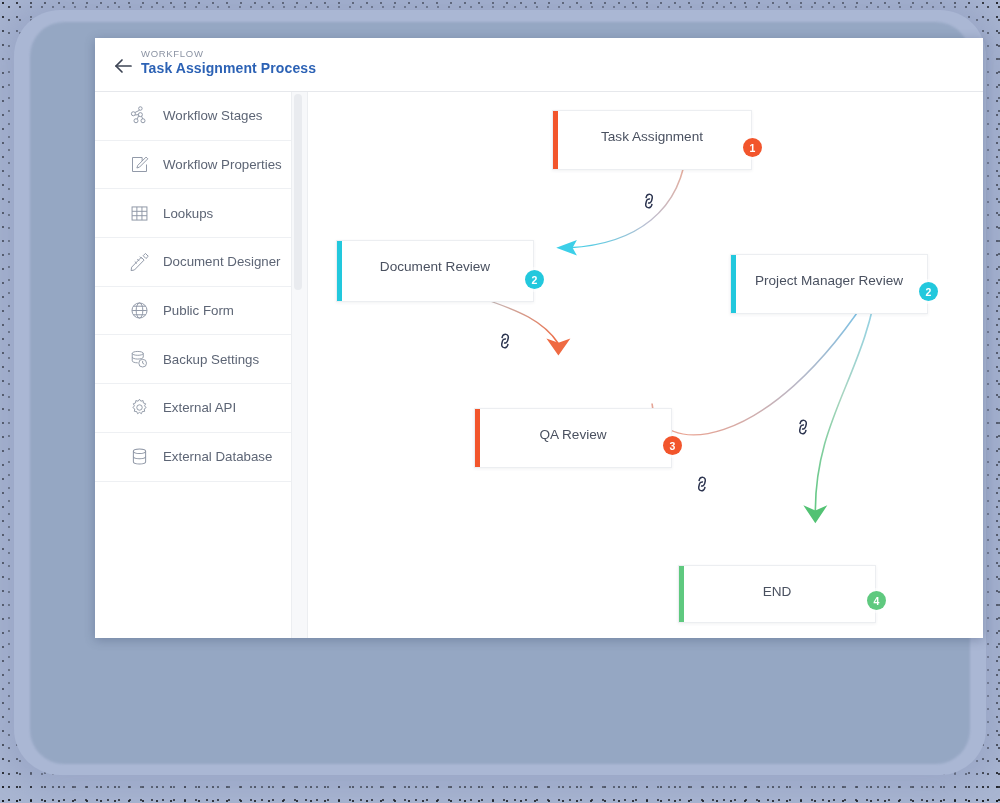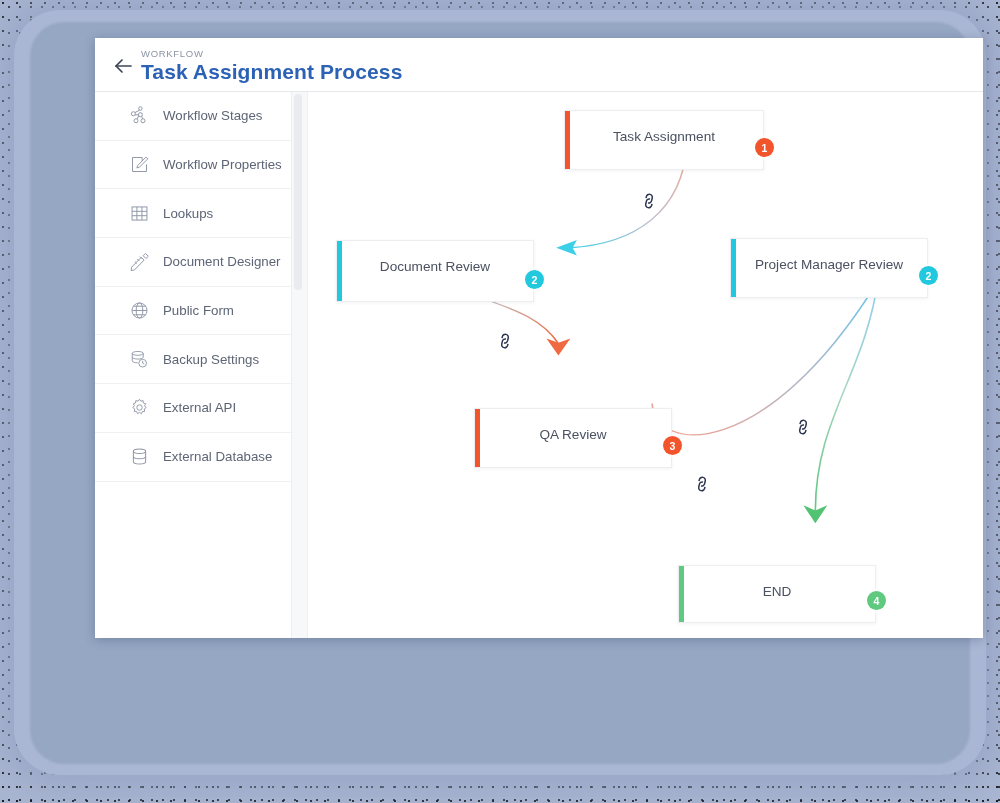--- a/index.html
+++ b/index.html
@@ -46,21 +46,21 @@
     position:absolute;left:16px;top:16px;width:24px;height:24px;
     color:#3d4454;cursor:pointer;
   }
   .hdr-kicker{
     position:absolute;left:46px;top:10px;
     font-size:9.5px;letter-spacing:.7px;color:#8b93a3;text-transform:uppercase;
     font-family:"Liberation Sans", sans-serif;
   }
   .hdr-title{
     position:absolute;left:46px;top:22px;
-    font-size:21px;color:#2c62b5;font-weight:600;letter-spacing:.1px;
+    font-size:14px;color:#2c62b5;font-weight:600;letter-spacing:.1px;
   }
   
   .body{position:absolute;top:54px;left:0;right:0;bottom:0;display:flex;background:#fff;}
   .sidebar{
     width:196px;background:#ffffff;border-right:1px solid #eceef1;
     position:relative;
   }
   .scroll-track{
     width:15px;background:#f7f8fa;border-right:1px solid #eceef1;position:relative;
   }
@@ -249,31 +249,31 @@
 
           <path d="M124,196 C124,250 200,236 230,294" fill="none" stroke="url(#g2)" stroke-width="1.5"></path>
           <path d="M230,308 L219,288 L230,293 L241,288 Z" fill="#ef6a42"></path>
 
           <path d="M316,364 C320,424 420,430 520,228" fill="none" stroke="url(#g3)" stroke-width="1.5"></path>
           <path d="M522,214 L512,235 L522,229 L533,235 Z" fill="#3ccfe8"></path>
 
           <path d="M524,216 C512,330 466,380 466,490" fill="none" stroke="url(#g4)" stroke-width="1.5"></path>
           <path d="M466,504 L455,483 L466,489 L477,483 Z" fill="#52c273"></path>
         </svg>
-      <div class="node" style="left: 256px; top: 18px; width: 200px; height: 60px;">
+      <div class="node" style="left: 244px; top: 18px; width: 200px; height: 60px;">
             <div class="bar" style="background: rgb(242, 85, 44);"></div>
             <div class="label">Task Assignment</div>
             <div class="badge" style="background: rgb(242, 85, 44);">1</div>
           </div>
           <div class="node" style="left: 28px; top: 148px; width: 198px; height: 62px;">
             <div class="bar" style="background: rgb(34, 200, 221);"></div>
             <div class="label">Document Review</div>
             <div class="badge" style="background: rgb(34, 200, 221);">2</div>
           </div>
-          <div class="node" style="left: 422px; top: 146px; width: 198px; height: 60px;">
+          <div class="node" style="left: 422px; top: 162px; width: 198px; height: 60px;">
             <div class="bar" style="background: rgb(34, 200, 221);"></div>
             <div class="label">Project Manager Review</div>
             <div class="badge" style="background: rgb(34, 200, 221);">2</div>
           </div>
           <div class="node" style="left: 166px; top: 316px; width: 198px; height: 60px;">
             <div class="bar" style="background: rgb(242, 85, 44);"></div>
             <div class="label">QA Review</div>
             <div class="badge" style="background: rgb(242, 85, 44);">3</div>
           </div>
           <div class="node" style="left: 370px; top: 473px; width: 198px; height: 58px;">

